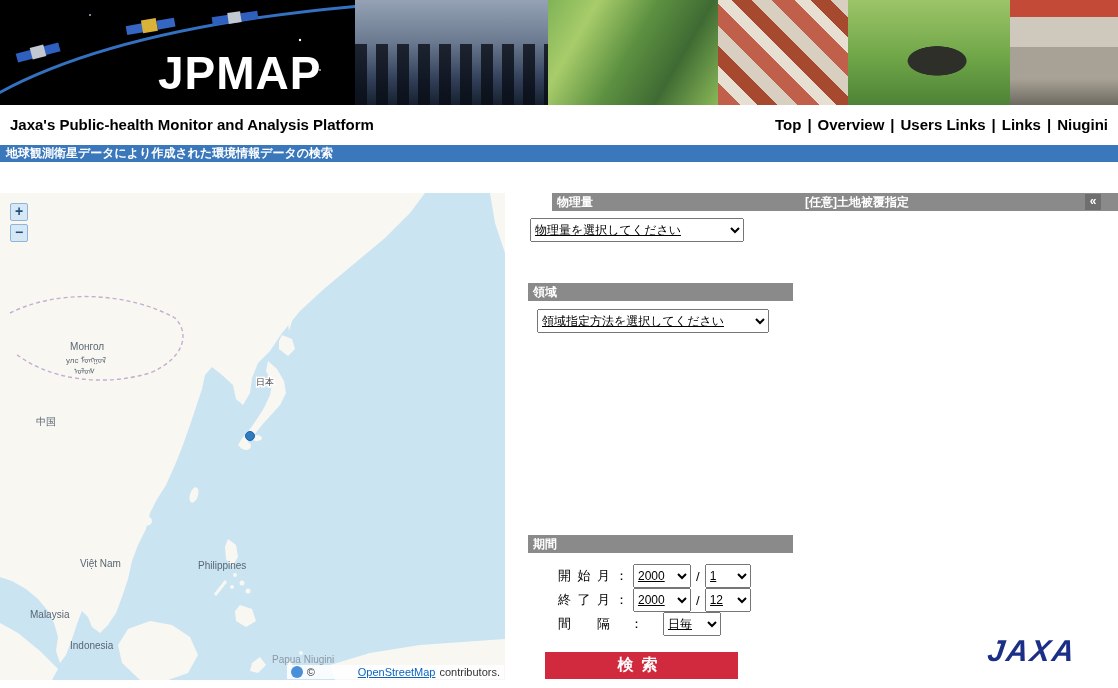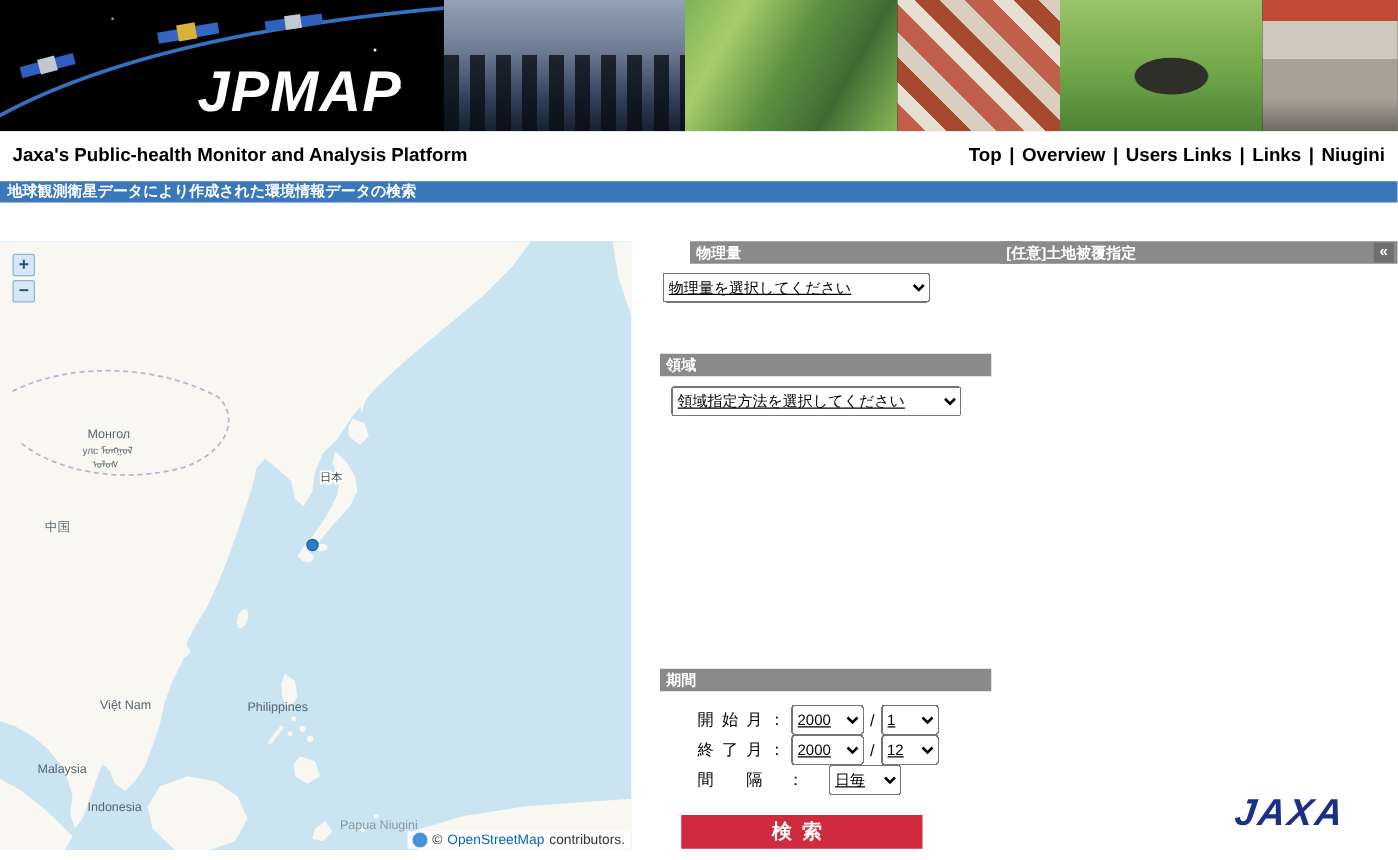--- a/index.html
+++ b/index.html
@@ -2,21 +2,21 @@
 <html><head>
 <meta charset="utf-8">
 <style>
   * { margin:0; padding:0; box-sizing:border-box; }
   html,body { width:1118px; height:688px; overflow:hidden; background:#fff;
     font-family:"Liberation Sans","DejaVu Sans",sans-serif; }
 
   
   .banner { position:absolute; left:0; top:0; width:1118px; height:105px; display:flex; background:#000; }
   .banner-left { position:relative; width:355px; height:105px; background:#000; flex:none; overflow:hidden; }
-  .jpmap { position:absolute; left:158px; top:46px; font-size:46px; font-weight:bold; color:#fff; letter-spacing:1px;font-style:italic; }
+  .jpmap { position:absolute; left:158px; top:46px; font-size:46px; font-weight:bold; color:#fff; letter-spacing:1px; }
   .photo { height:105px; flex:none; }
   .p1 { width:193px;
     background-image:
       repeating-linear-gradient(90deg, rgba(8,12,20,0.78) 0 12px, rgba(8,12,20,0) 12px 21px),
       linear-gradient(180deg,#95a2b5 0%, #6b7a90 40%, #33405a 75%, #16202e 100%);
     background-size:100% 58%, 100% 100%; background-position:bottom,top; background-repeat:no-repeat; }
   .p2 { width:170px;
     background:linear-gradient(120deg,#7fb356 0%,#a8cc6a 22%,#5d9141 48%,#3f6b33 72%,#89b858 100%); }
   .p3 { width:130px;
     background:repeating-linear-gradient(45deg,#c0604a 0 16px,#e6dfd2 16px 28px,#a6492f 28px 42px,#d9cfc0 42px 56px); }
@@ -40,34 +40,34 @@
 
   
   .map { position:absolute; left:0; top:193px; width:505px; height:487px; background:#cbe4f2; overflow:hidden; }
   .mapsvg { position:absolute; left:0; top:0; }
   .zoomctrl { position:absolute; left:10px; top:10px; }
   .zbtn { width:18px; height:18px; background:#d6e7f6; border:1px solid #8fb6d9; border-radius:2px;
     color:#1f4e79; font-weight:bold; font-size:14px; line-height:15px; text-align:center; margin-bottom:3px; cursor:pointer; }
   .attrib { position:absolute; right:1px; bottom:1px; background:rgba(255,255,255,.88);
     font-size:11px; color:#333; padding:1px 4px; display:flex; align-items:center; gap:4px; }
   .attr-icon { width:12px; height:12px; border-radius:50%; background:#4a90d9; flex:none; }
-  .attrib a { color:#0a64c2; cursor:pointer; }
+  .attrib a { color:#0a64c2; text-decoration:underline; cursor:pointer;margin-left:39px; }
 
   .cname { fill:#596673; font-size:10px; }
   .cname-sm { fill:#596673; font-size:8px; }
   .cname-gray { fill:#8b98a5; font-size:10px; }
   .jp-label { fill:#444; font-size:9px; paint-order:stroke; stroke:#fff; stroke-width:3px; }
 
   
   .phead { position:absolute; height:18px; background:#8a8a8a; color:#fff; font-size:12px;
     font-weight:bold; line-height:18px; padding-left:5px; }
   #pq-head { left:528px; top:193px; width:265px;margin-left:24px; }
   #rg-head { left:528px; top:283px; width:265px; }
   #pd-head { left:528px; top:535px; width:265px; }
-  #lc-head { left:800px; top:193px; width:318px; display:flex; align-items:center; justify-content:space-between; padding-right:3px; }
+  #lc-head { left:800px; top:193px; width:318px; display:flex; align-items:center; justify-content:space-between; padding-right:17px; }
   .collapse { width:16px; height:16px; background:#6f6f6f; color:#fff; text-align:center;
     line-height:15px; font-size:12px; font-weight:bold; cursor:pointer; }
 
   select { font-size:12px; height:24px; font-family:inherit;text-decoration:underline; }
   #pq-sel { position:absolute; left:530px; top:218px; width:214px; }
   #rg-sel { position:absolute; left:537px; top:309px; width:232px; }
 
   .prow { position:absolute; display:flex; align-items:center; gap:5px; font-size:13px; color:#000; }
   #row-start { left:558px; top:564px;justify-content:space-between; }
   #row-end { left:558px; top:588px; }

